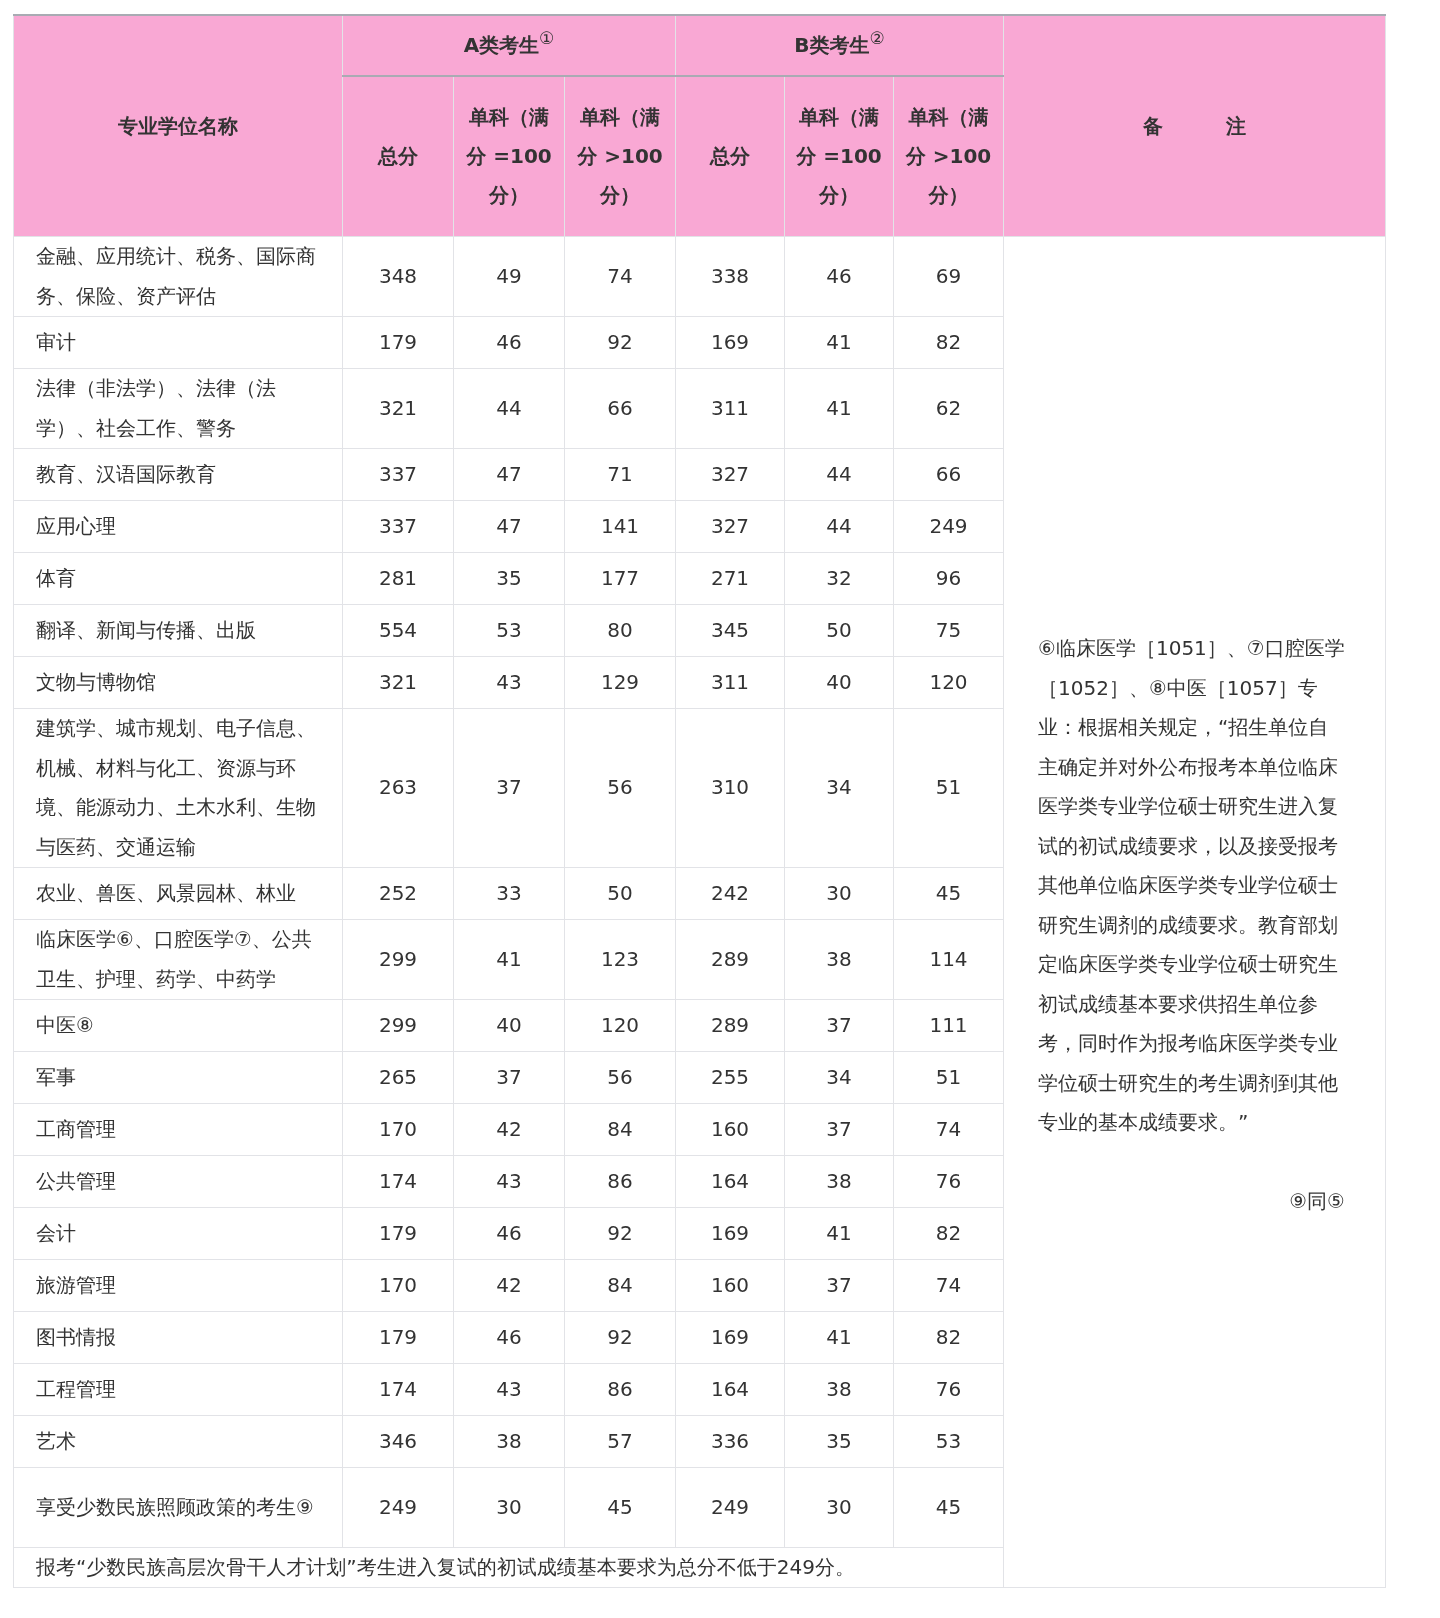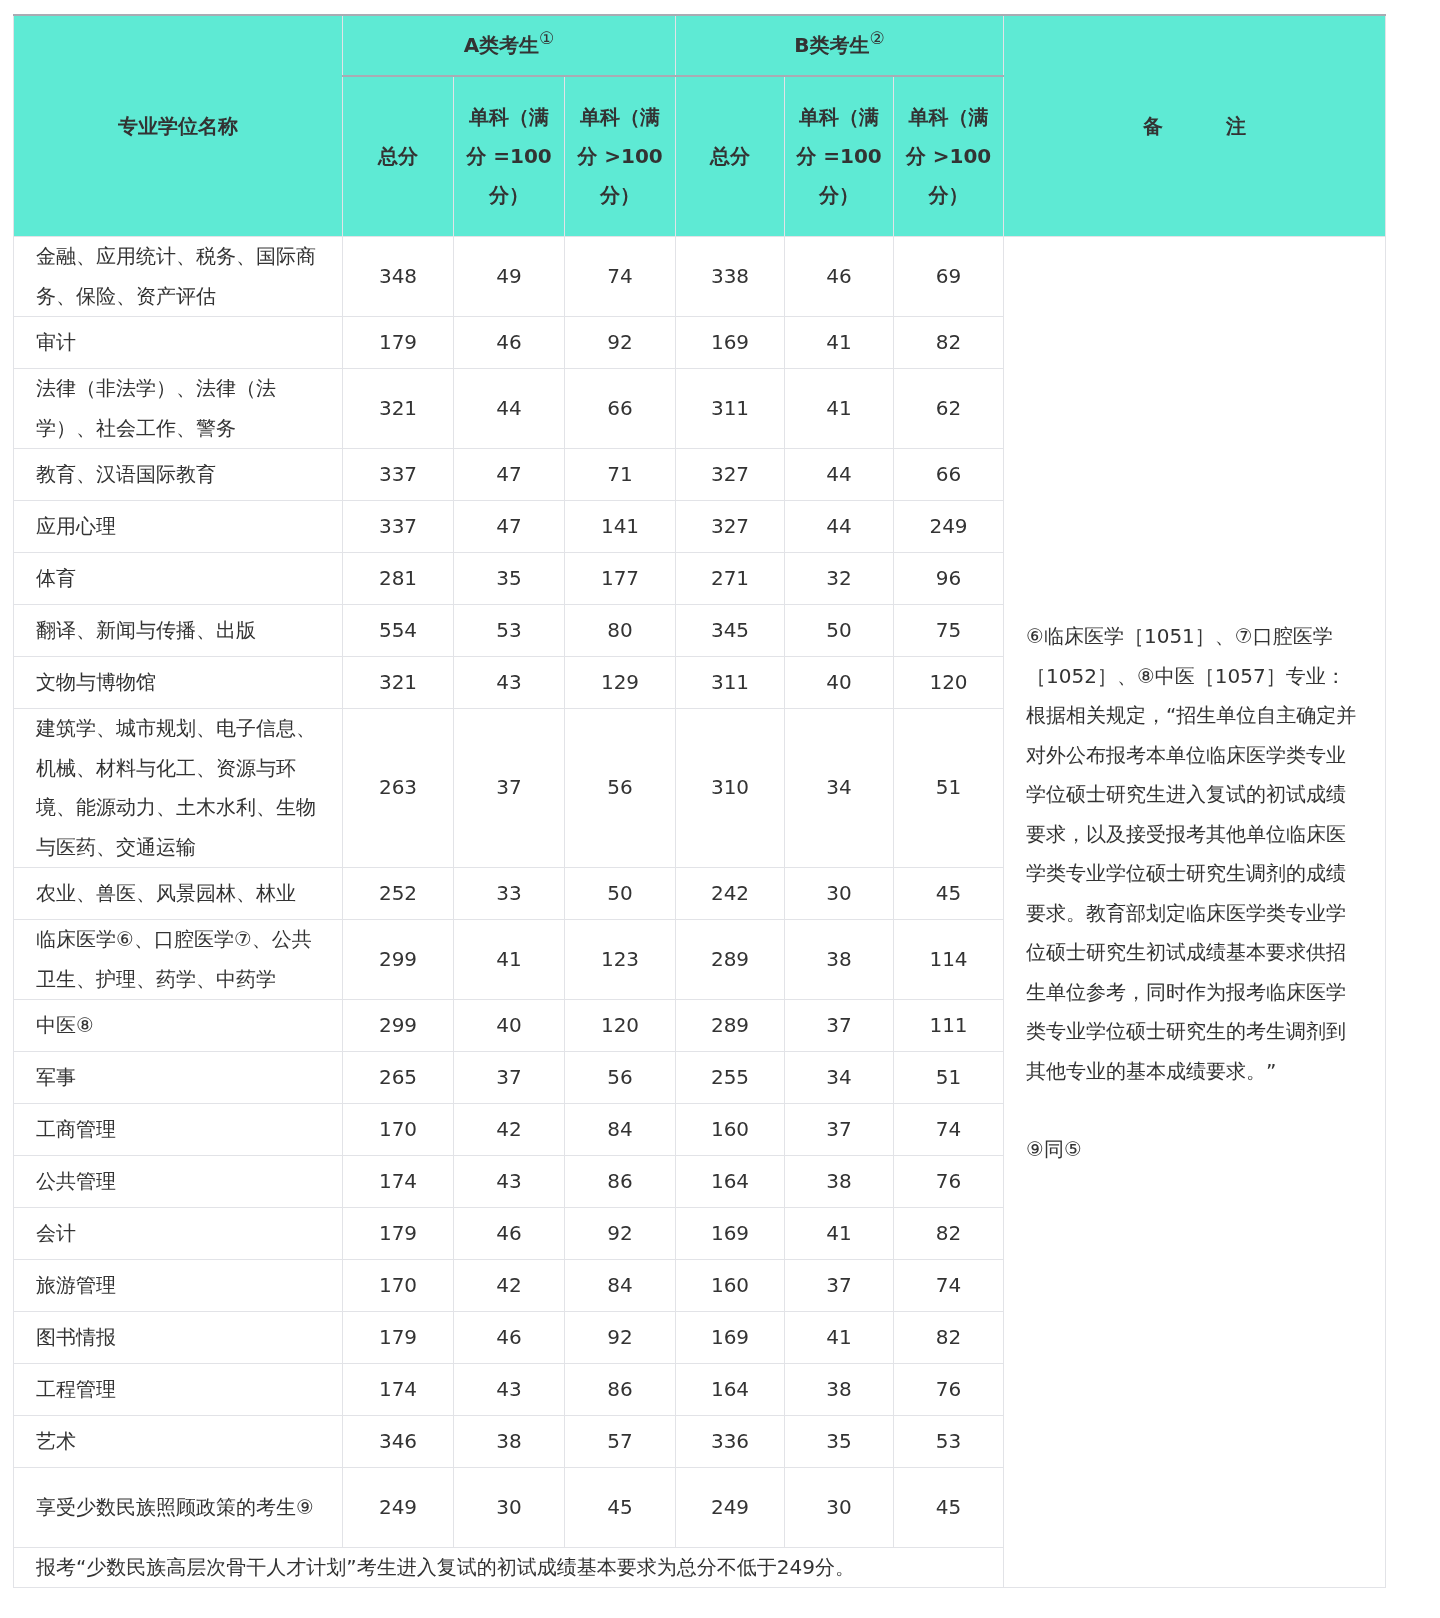--- a/index.html
+++ b/index.html
@@ -15,21 +15,21 @@
   table.score-table col.c-name { width: 329px; }
   table.score-table col.c-num1 { width: 111px; }
   table.score-table col.c-num2 { width: 111px; }
   table.score-table col.c-num3 { width: 111px; }
   table.score-table col.c-num4 { width: 109px; }
   table.score-table col.c-num5 { width: 109px; }
   table.score-table col.c-num6 { width: 110px; }
   table.score-table col.c-remark { width: 382px; }
   th, td { border: 1px solid #e2e3e7; padding: 0; }
   thead th {
-    background: #5eead4;
+    background: #f9a8d4;
     font-weight: bold;
     color: #333333;
     text-align: center;
     vertical-align: middle;
     line-height: 39px;
   }
   thead tr.group-row th { height: 59px; }
   thead tr.group-row th.group-head { border-bottom: 2px solid #a9abb3; }
   thead tr.sub-row th { height: 131px; padding: 14px 10px; }
   thead th.name-head { font-size: 20px; margin-top: 13px; }
@@ -44,22 +44,22 @@
   tbody td.num-cell { text-align: center; }
   tbody tr.h1 td { height: 51px; }
   tbody tr.h2 td { height: 79px; }
   tbody tr.h4 td { height: 157px; }
   tbody td.remark-cell {
     vertical-align: top;
     padding: 380px 28px 0 22px;
     line-height: 39.5px;
     text-align: left;
   }
-  .remark-p { margin: 0; }
-  .remark-p + .remark-p { margin-top: 39px; }
+  .remark-p { margin: 12px; }
+  .remark-p + .remark-p { margin-top: 39px; text-align: right; }
   tbody tr.footnote-row td { height: 39px; padding: 0 22px; line-height: 39px; }
 </style>
 </head>
 <body>
 
 <table class="score-table">
   <colgroup>
     <col class="c-name">
       <col class="c-num1">
       <col class="c-num2">

